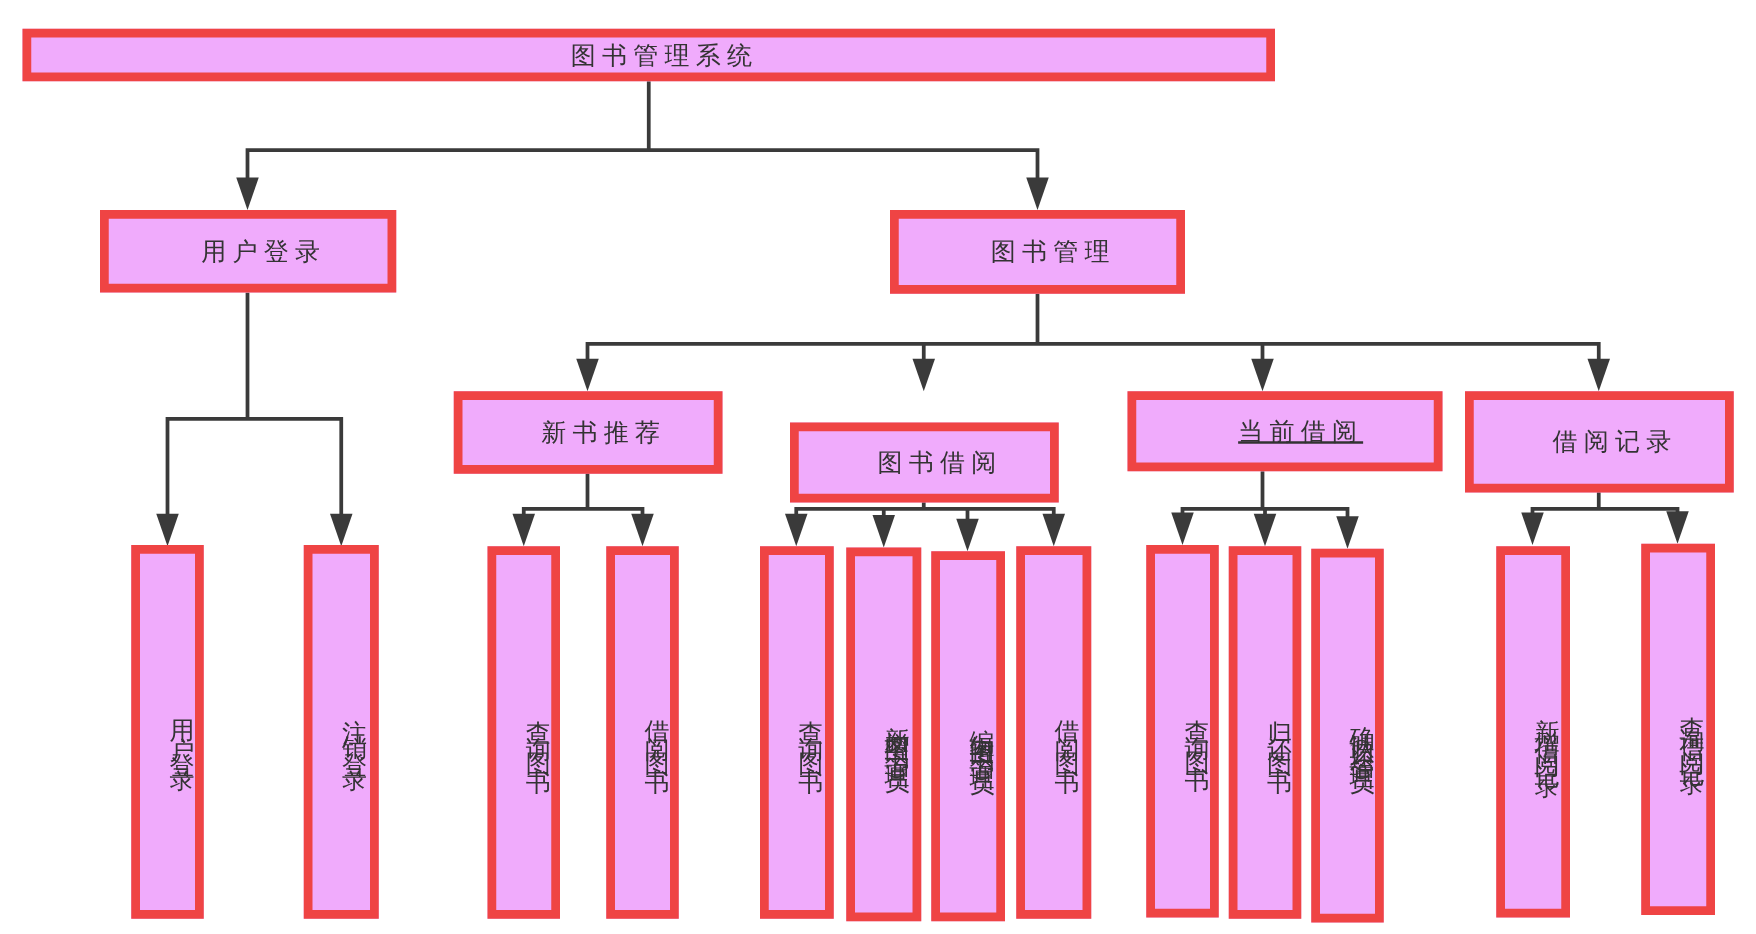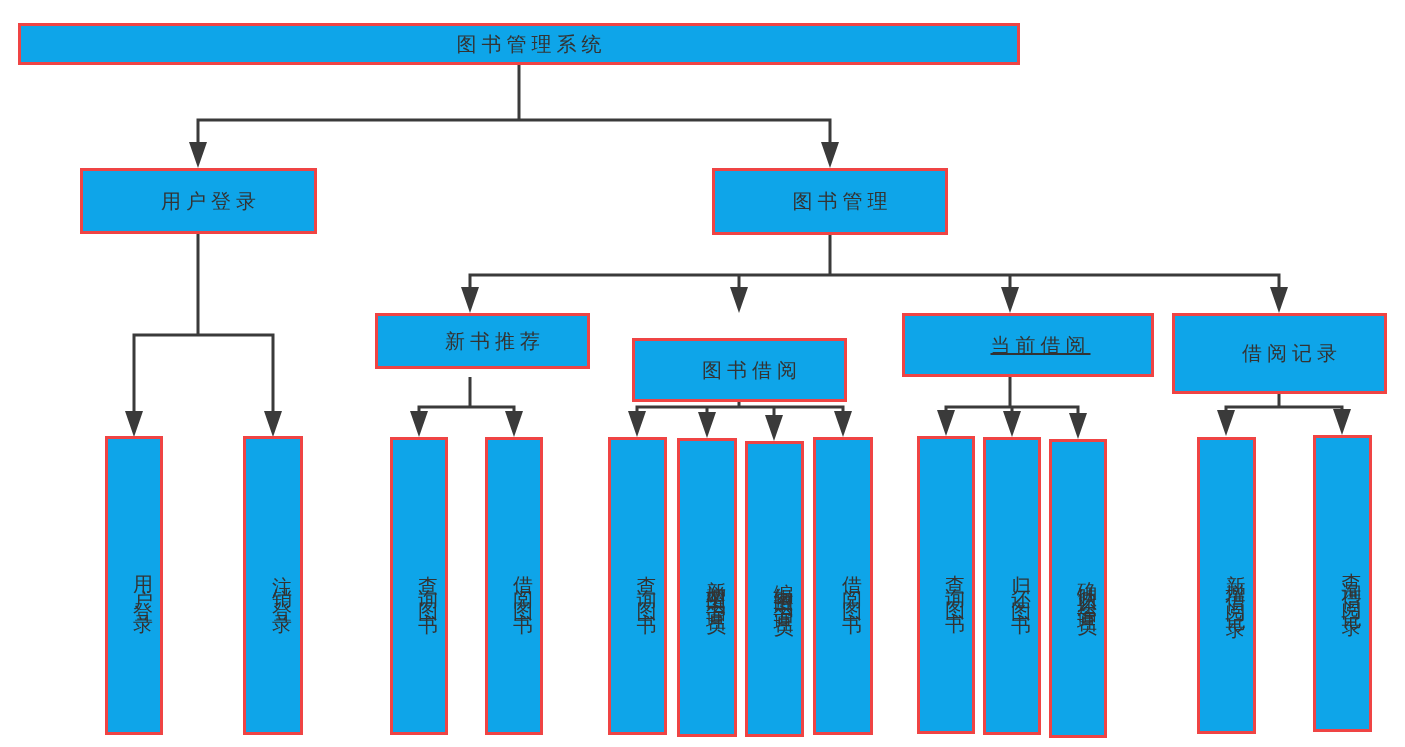--- a/index.html
+++ b/index.html
@@ -15,22 +15,22 @@
   }
 
   svg.wires {
     position: absolute;
     left: 0; top: 0;
     z-index: 1;
   }
 
   .node {
     position: absolute;
-    background: #0ea5e9;
-    border: 3px solid #ef4444;
+    background: #f0abfc;
+    border: 7px solid #ef4444;
     display: grid;
     place-items: center;
     z-index: 2;
     color: #333333;
     padding-left: 20px;
   }
 
   .hnode span {
     font-size: 20px;
     letter-spacing: 5px;
@@ -111,21 +111,21 @@
     <span>图书管理系统</span>
   </div>
 
   <div class="node hnode" style="left:80px;top:168px;width:237px;height:66px;">
     <span>用户登录</span>
   </div>
   <div class="node hnode" style="left:712px;top:168px;width:236px;height:67px;">
     <span>图书管理</span>
   </div>
 
-  <div class="node hnode" style="left:363px;top:313px;width:215px;height:56px;margin-left:12px;">
+  <div class="node hnode" style="left:363px;top:313px;width:215px;height:66px;">
     <span>新书推荐</span>
   </div>
   <div class="node hnode" style="left:632px;top:313px;width:215px;height:64px;margin-top:25px;">
     <span>图书借阅</span>
   </div>
   <div class="node hnode" style="left:902px;top:313px;width:252px;height:64px;text-decoration:underline;">
     <span>当前借阅</span>
   </div>
   <div class="node hnode" style="left:1172px;top:313px;width:215px;height:81px;">
     <span>借阅记录</span>

